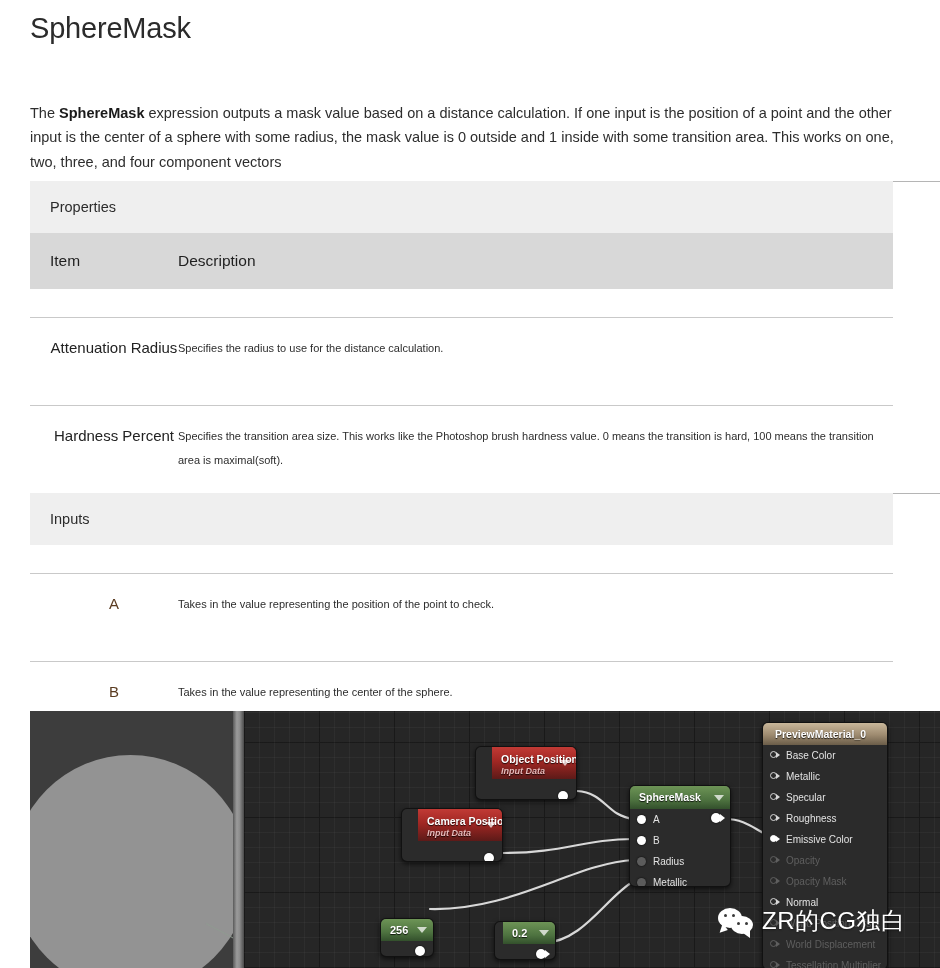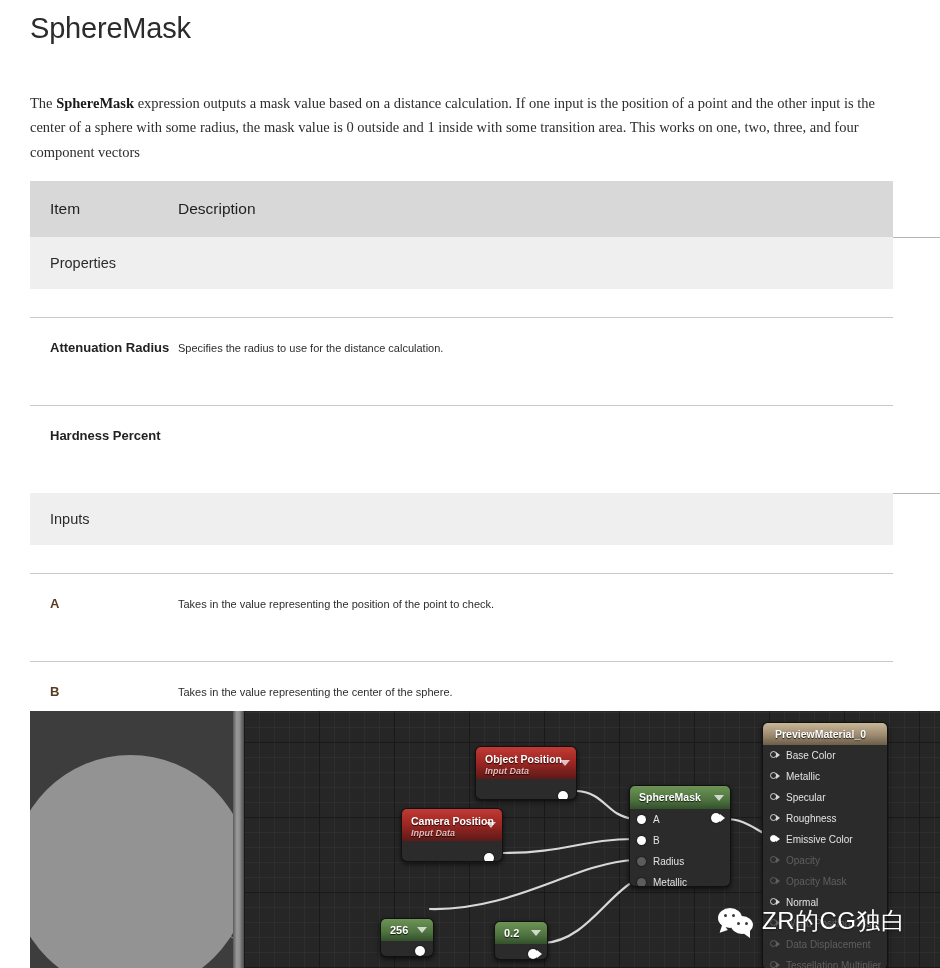--- a/index.html
+++ b/index.html
@@ -23,26 +23,25 @@
     top: 12px;
     font-size: 29px;
     font-weight: 400;
     color: #2b2b2b;
     letter-spacing: -0.2px;
   }
 
   #intro-paragraph {
     position: absolute;
     left: 30px;
-    top: 76px;
+    top: 86px;
     width: 880px;
     font-size: 14.5px;
     line-height: 24.5px;
     color: #2d2d2d;
-    font-family: Liberation Serif, serif;
   }
   #intro-paragraph b { font-weight: 700; color: #1a1a1a; }
 
   
   #spec-table {
     position: absolute;
     left: 30px;
     top: 181px;
     width: 863px;
   }
@@ -97,24 +96,25 @@
   }
 
   
   .tbl-row.data {
     border-top: 1px solid #c9c9c9;
     min-height: 88px;
     padding-top: 18px;
     padding-bottom: 10px;
   }
   .tbl-row.data .cell-item {
-    font-size: 13px;
-    font-weight: 700;
+    font-size: 15px;
+    font-weight: 400;
     color: #222222;
     line-height: 24px;
+    text-align: center;
   }
   .tbl-row.data .cell-desc {
     font-size: 11px;
     font-weight: 400;
     color: #2d2d2d;
     line-height: 24px;
   }
   .tbl-row.data.inputs-row .cell-item {
     color: #5a3b20;
   }
@@ -218,20 +218,21 @@
     position: absolute;
     right: 6px; top: 50%;
     margin-top: -3px;
     width: 0; height: 0;
     border-left: 5px solid transparent;
     border-right: 5px solid transparent;
     border-top: 6px solid rgba(255,255,255,.72);
   }
   .node-head.red {
     background: linear-gradient(180deg,#c13a35 0%,#a02723 45%,#5d1a18 100%);
+    margin-left: 16px;
   }
   .node-head.green {
     background: linear-gradient(180deg,#6d9456 0%,#4e7340 60%,#33502c 100%);
   }
   .node-head.tan {
     background: linear-gradient(180deg,#c9b79a 0%,#9d8a6f 55%,#6b5d49 100%);
   }
   .node-head.tan .node-title { color: #ffffff; }
   .node-body { position: relative; }
 
@@ -359,39 +360,40 @@
 </style>
 </head>
 <body>
 
 <div id="doc-page-title">SphereMask</div>
 
 <p id="intro-paragraph"><span>The </span><b>SphereMask</b><span> expression outputs a mask value based on a distance calculation. If one input is the position of a point and the other input is the center of a sphere with some radius, the mask value is 0 outside and 1 inside with some transition area. This works on one, two, three, and four component vectors</span></p>
 
 <div id="spec-table">
 
-  <div class="tbl-row header">
-    <div class="cell-item">Item</div>
-    <div class="cell-desc">Description</div>
-  </div>
-
   <div class="tbl-row section">
     <div class="section-rule"></div>
     <div class="cell-item">Properties</div>
     <div class="cell-desc"></div>
   </div>
+
+  <div class="tbl-row header">
+    <div class="cell-item">Item</div>
+    <div class="cell-desc">Description</div>
+  </div>
   <div class="spacer-row"></div>
 
   <div class="tbl-row data">
     <div class="cell-item">Attenuation Radius</div>
     <div class="cell-desc">Specifies the radius to use for the distance calculation.</div>
   </div>
 
   <div class="tbl-row data">
     <div class="cell-item">Hardness Percent</div>
+    <div class="cell-desc">Specifies the transition area size. This works like the Photoshop brush hardness value. 0 means the transition is hard, 100 means the transition area is maximal(soft).</div>
   </div>
 
   <div class="tbl-row section">
     <div class="section-rule"></div>
     <div class="cell-item">Inputs</div>
     <div class="cell-desc"></div>
   </div>
   <div class="spacer-row"></div>
 
   <div class="tbl-row data inputs-row">
@@ -458,21 +460,21 @@
     <div class="node" style="left:136px; top:176px; width:52px; height:37px;margin-top:31px;">
       <div class="node-head green" style="height:17px;">
         <span class="const-val">256</span>
         <span class="caret"></span>
       </div>
       <div class="node-body">
         <div class="out-pin" style="right:8px; top:5px;"></div>
       </div>
     </div>
 
-    <div class="node" style="left:250px; top:210px; width:52px; height:37px;">
+    <div class="node" style="left:250px; top:210px; width:52px; height:37px;padding-left:8px;">
       <div class="node-head green" style="height:17px;">
         <span class="const-val">0.2</span>
         <span class="caret"></span>
       </div>
       <div class="node-body">
         <div class="out-pin tri" style="right:9px; top:5px;"></div>
       </div>
     </div>
 
     <div class="node" style="left:385px; top:74px; width:100px; height:100px;">
@@ -537,21 +539,21 @@
         <div class="pin-row">
           <span class="pin arrow"></span>
           <span class="pin-label">Normal</span>
         </div>
         <div class="pin-row disabled">
           <span class="pin arrow"></span>
           <span class="pin-label">World Position Offset</span>
         </div>
         <div class="pin-row disabled">
           <span class="pin arrow"></span>
-          <span class="pin-label">Data Displacement</span>
+          <span class="pin-label">World Displacement</span>
         </div>
         <div class="pin-row disabled">
           <span class="pin arrow"></span>
           <span class="pin-label">Tessellation Multiplier</span>
         </div>
       </div>
     </div>
 
   </div>
 </div>

